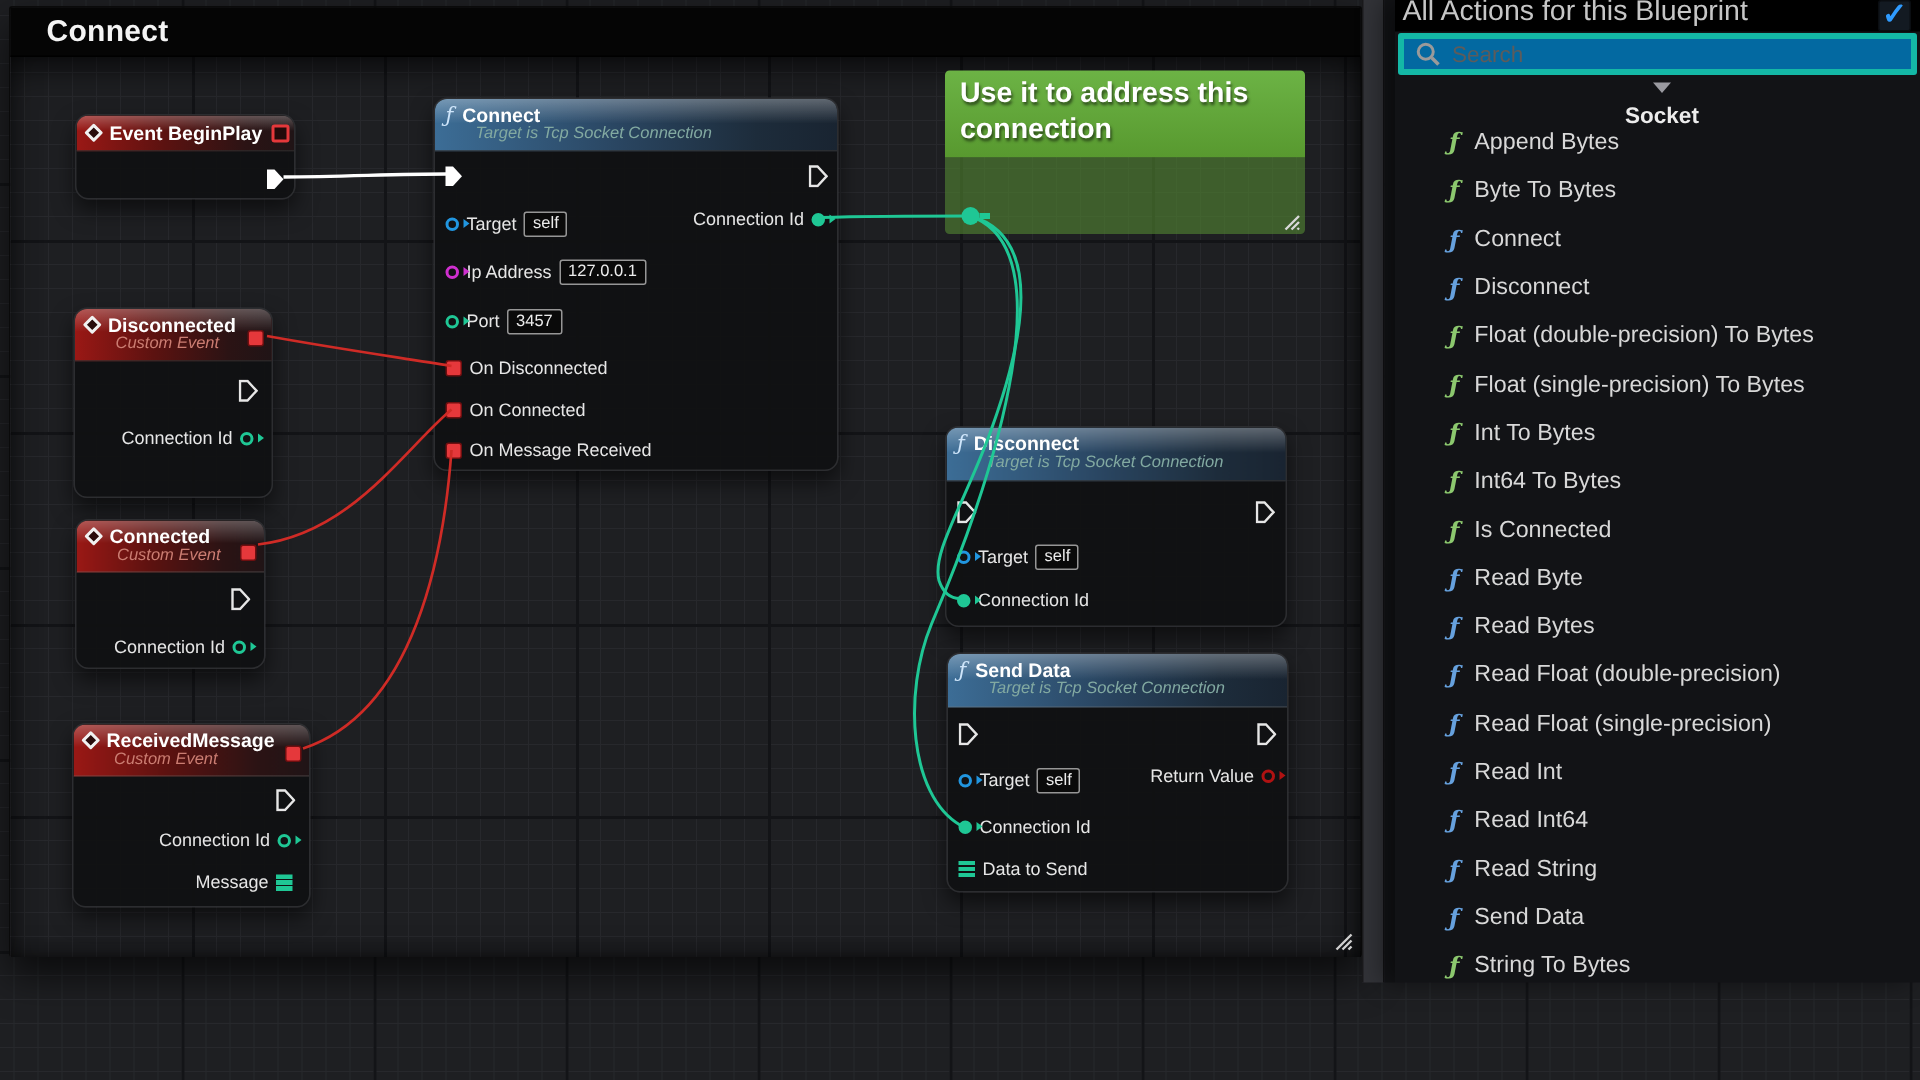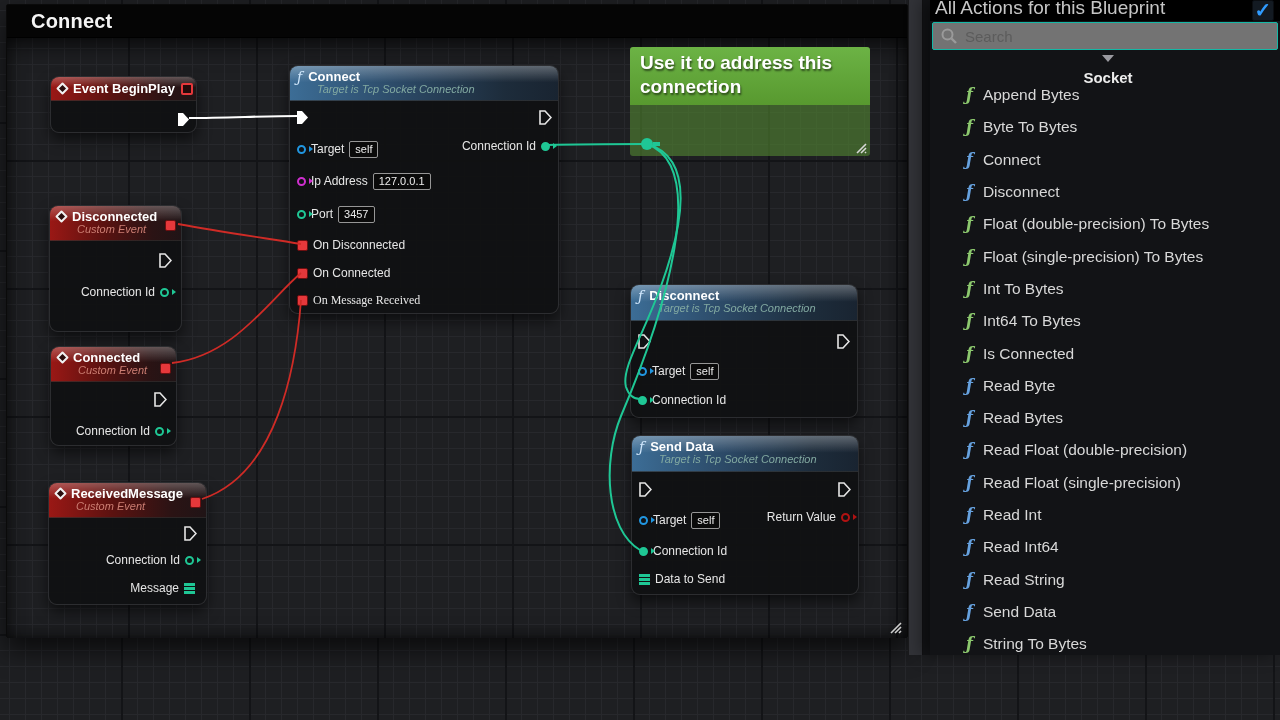--- a/index.html
+++ b/index.html
@@ -95,21 +95,21 @@
 
   
   #action-panel { position:absolute; left:930px; top:0; width:350px; height:655px;
     background:#121316; box-shadow:-8px 0 16px rgba(0,0,0,.45); overflow:hidden; }
   #panel-titlerow { height:21px; display:flex; align-items:flex-start; justify-content:space-between;
     padding:0 6px 0 5px; background:#000000; }
   #panel-title { color:#c6c6c6; font-size:19px; line-height:21px; margin-top:-3px; white-space:nowrap; }
   #ctx-checkbox { width:22px; height:21px; background:#131a22; border:1px solid #0a0d11;
     border-radius:2px; color:#2f9bff; font-size:20px; font-weight:bold; line-height:19px;
     text-align:center; flex:0 0 auto; }
-  #search-row { margin:1px 2px 0 2px; height:28px; background:#737373; border:1px solid #14b8a6;
+  #search-row { margin:1px 2px 0 2px; height:28px; background:#0369a1; border:4px solid #14b8a6;
     border-radius:2px; display:flex; align-items:center; padding:0 8px; gap:8px; }
   #search-input { background:transparent; border:none; outline:none; color:#cfcfcf;
     font-size:15px; width:280px; font-family:"Liberation Sans",sans-serif; }
   #search-input::placeholder { color:#5c5c5c; }
   #action-list { padding-top:5px; }
   .cat-row { display:flex; align-items:center; gap:7px; height:24px; padding-left:6px;flex-direction:column; }
   .cat-row .tri { width:0; height:0; border-left:6px solid transparent; border-right:6px solid transparent;
     border-top:7px solid #9a9aa0; }
   .cat-row .cat-label { color:#ececec; font-size:15px; font-weight:bold; }
   .action-item { display:flex; align-items:center; gap:10px; height:32.3px; padding-left:36px; }
@@ -266,21 +266,21 @@
           <span class="valbox">3457</span>
         </div>
         <div class="prow" style="left:7px; top:169px;">
           <span class="pin-sq"></span>
           <span>On Disconnected</span>
         </div>
         <div class="prow" style="left:7px; top:197px;">
           <span class="pin-sq"></span>
           <span>On Connected</span>
         </div>
-        <div class="prow" style="left:7px; top:224px;font-family:Liberation Serif, serif;">
+        <div class="prow" style="left:7px; top:224px;">
           <span class="pin-sq"></span>
           <span>On Message Received</span>
         </div>
       </div>
 
       <div class="node" style="left:623px; top:246px; width:228px; height:134px;">
         <div class="nhead hdr-func" style="height:36px;">
           <div class="hrow">
               <span class="fx-head">ƒ</span>
             <span class="t1">Disconnect</span>

